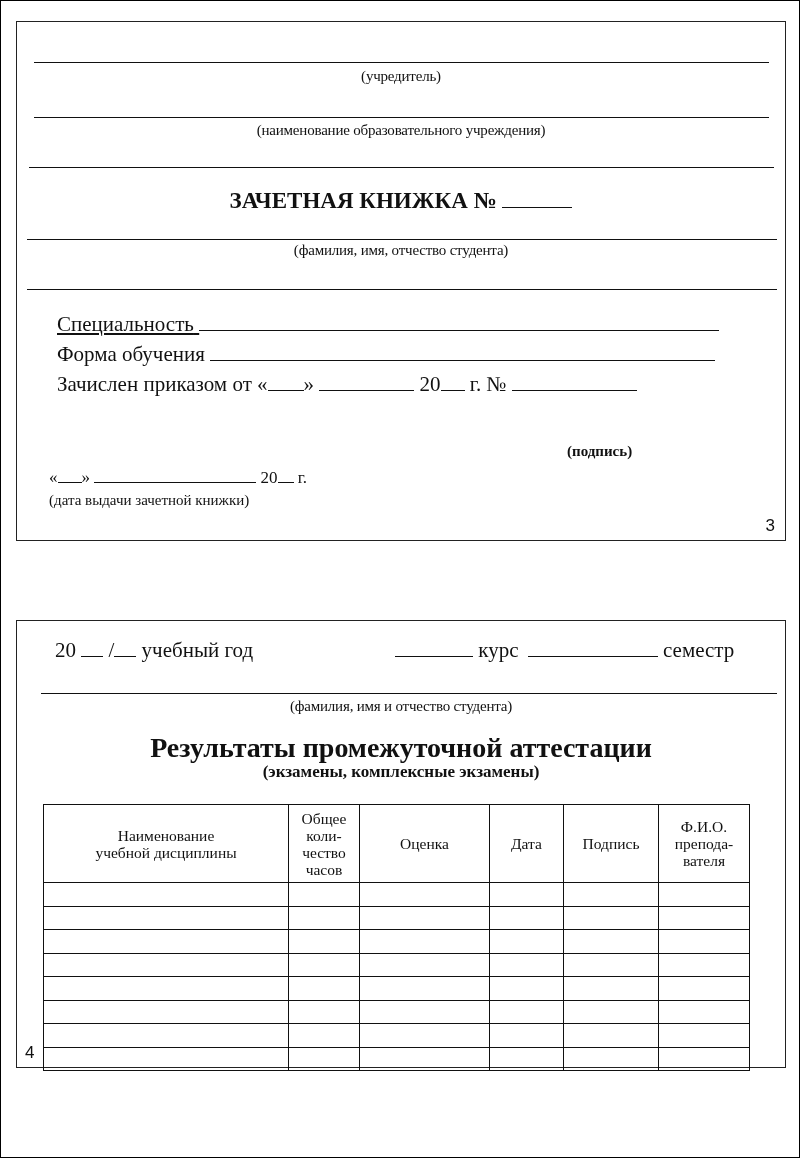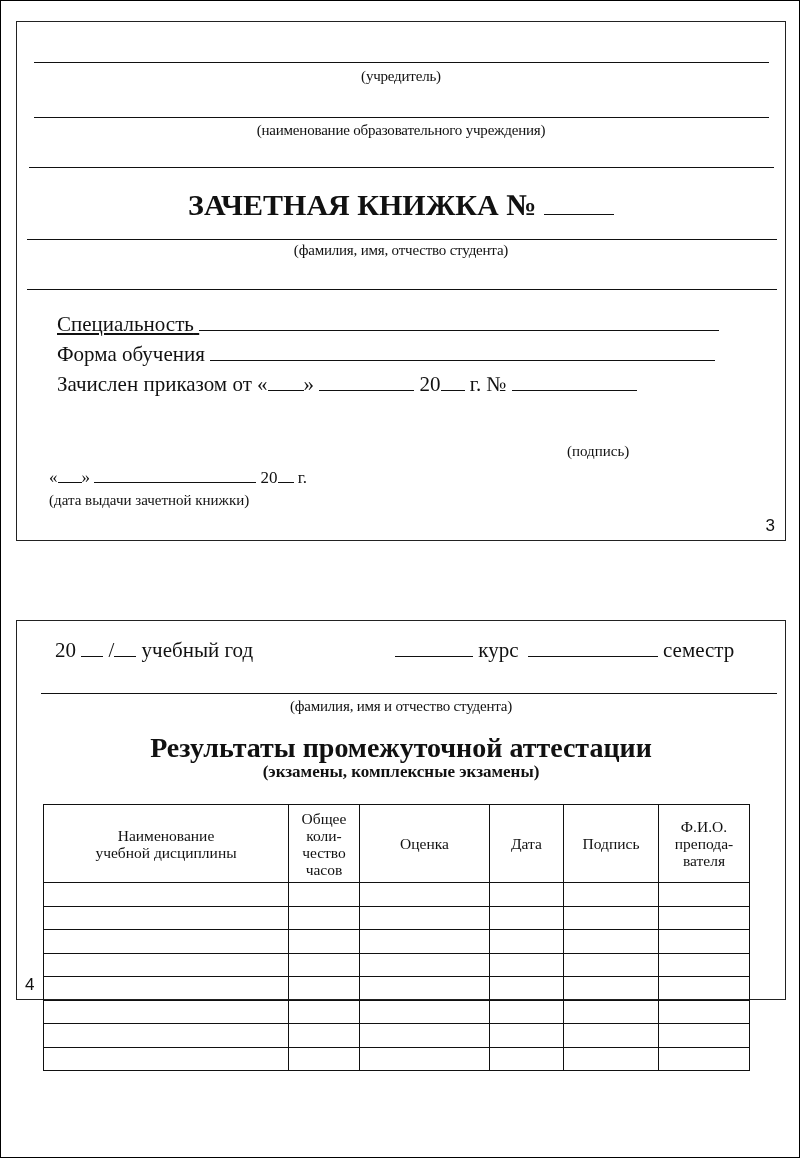--- a/index.html
+++ b/index.html
@@ -9,29 +9,29 @@
       overflow: hidden;
     }
     .outer-frame {
       position: absolute; left: 0; top: 0; width: 798px; height: 1156px;
       border: 1px solid #000;
     }
     .card {
       position: absolute; border: 1px solid #222; box-sizing: border-box;
     }
     .card1 { left: 16px; top: 21px; width: 770px; height: 520px; }
-    .card2 { left: 16px; top: 620px; width: 770px; height: 380px; }
+    .card2 { left: 16px; top: 620px; width: 770px; height: 448px; }
     .hline { position: absolute; height: 0; border-top: 1.5px solid #111; }
     .caption {
       position: absolute; left: 0; right: 0; text-align: center;
       font-size: 15px; letter-spacing: -0.2px;
     }
     .title {
       position: absolute; left: 0; right: 0; text-align: center;
-      font-size: 30px; font-weight: bold;
+      font-size: 23px; font-weight: bold;
     }
     .blank { display: inline-block; border-bottom: 1.3px solid #111; height: 1em; vertical-align: baseline; }
     .row-text { position: absolute; font-size: 21px; white-space: nowrap; }
     .small { position: absolute; font-size: 15px; white-space: nowrap; }
     .page-num { position: absolute; font-size: 17px; font-family: "Liberation Sans", sans-serif; }
 
     table.results {
       position: absolute; left: 26px; top: 183px; width: 706px;
       border-collapse: collapse; table-layout: fixed;
     }
@@ -79,21 +79,21 @@
   </div>
 
   <div class="row-text" style="left:40px; top:347px;">
     <span>Зачислен приказом от «</span><span class="blank" style="width:36px;"></span><span>»</span>
     <span class="blank" style="width:95px;"></span>
     <span>20</span><span class="blank" style="width:24px;"></span>
     <span>г. №</span>
     <span class="blank" style="width:125px;"></span>
   </div>
 
-  <div class="small" style="left:550px; top:421px;">(подпись)</div>
+  <div class="small" style="left:550px; top:421px;font-weight:bold;">(подпись)</div>
 
   <div class="small" style="left:32px; top:443px; font-size:17px;">
     <span>«</span><span class="blank" style="width:24px;"></span><span>»</span>
     <span class="blank" style="width:162px;"></span>
     <span>20</span><span class="blank" style="width:16px;"></span>
     <span>г.</span>
   </div>
   <div class="small" style="left:32px; top:470px; font-size:15px;">(дата выдачи зачетной книжки)</div>
 
   <div class="page-num" style="right:10px; bottom:4px;">3</div>

